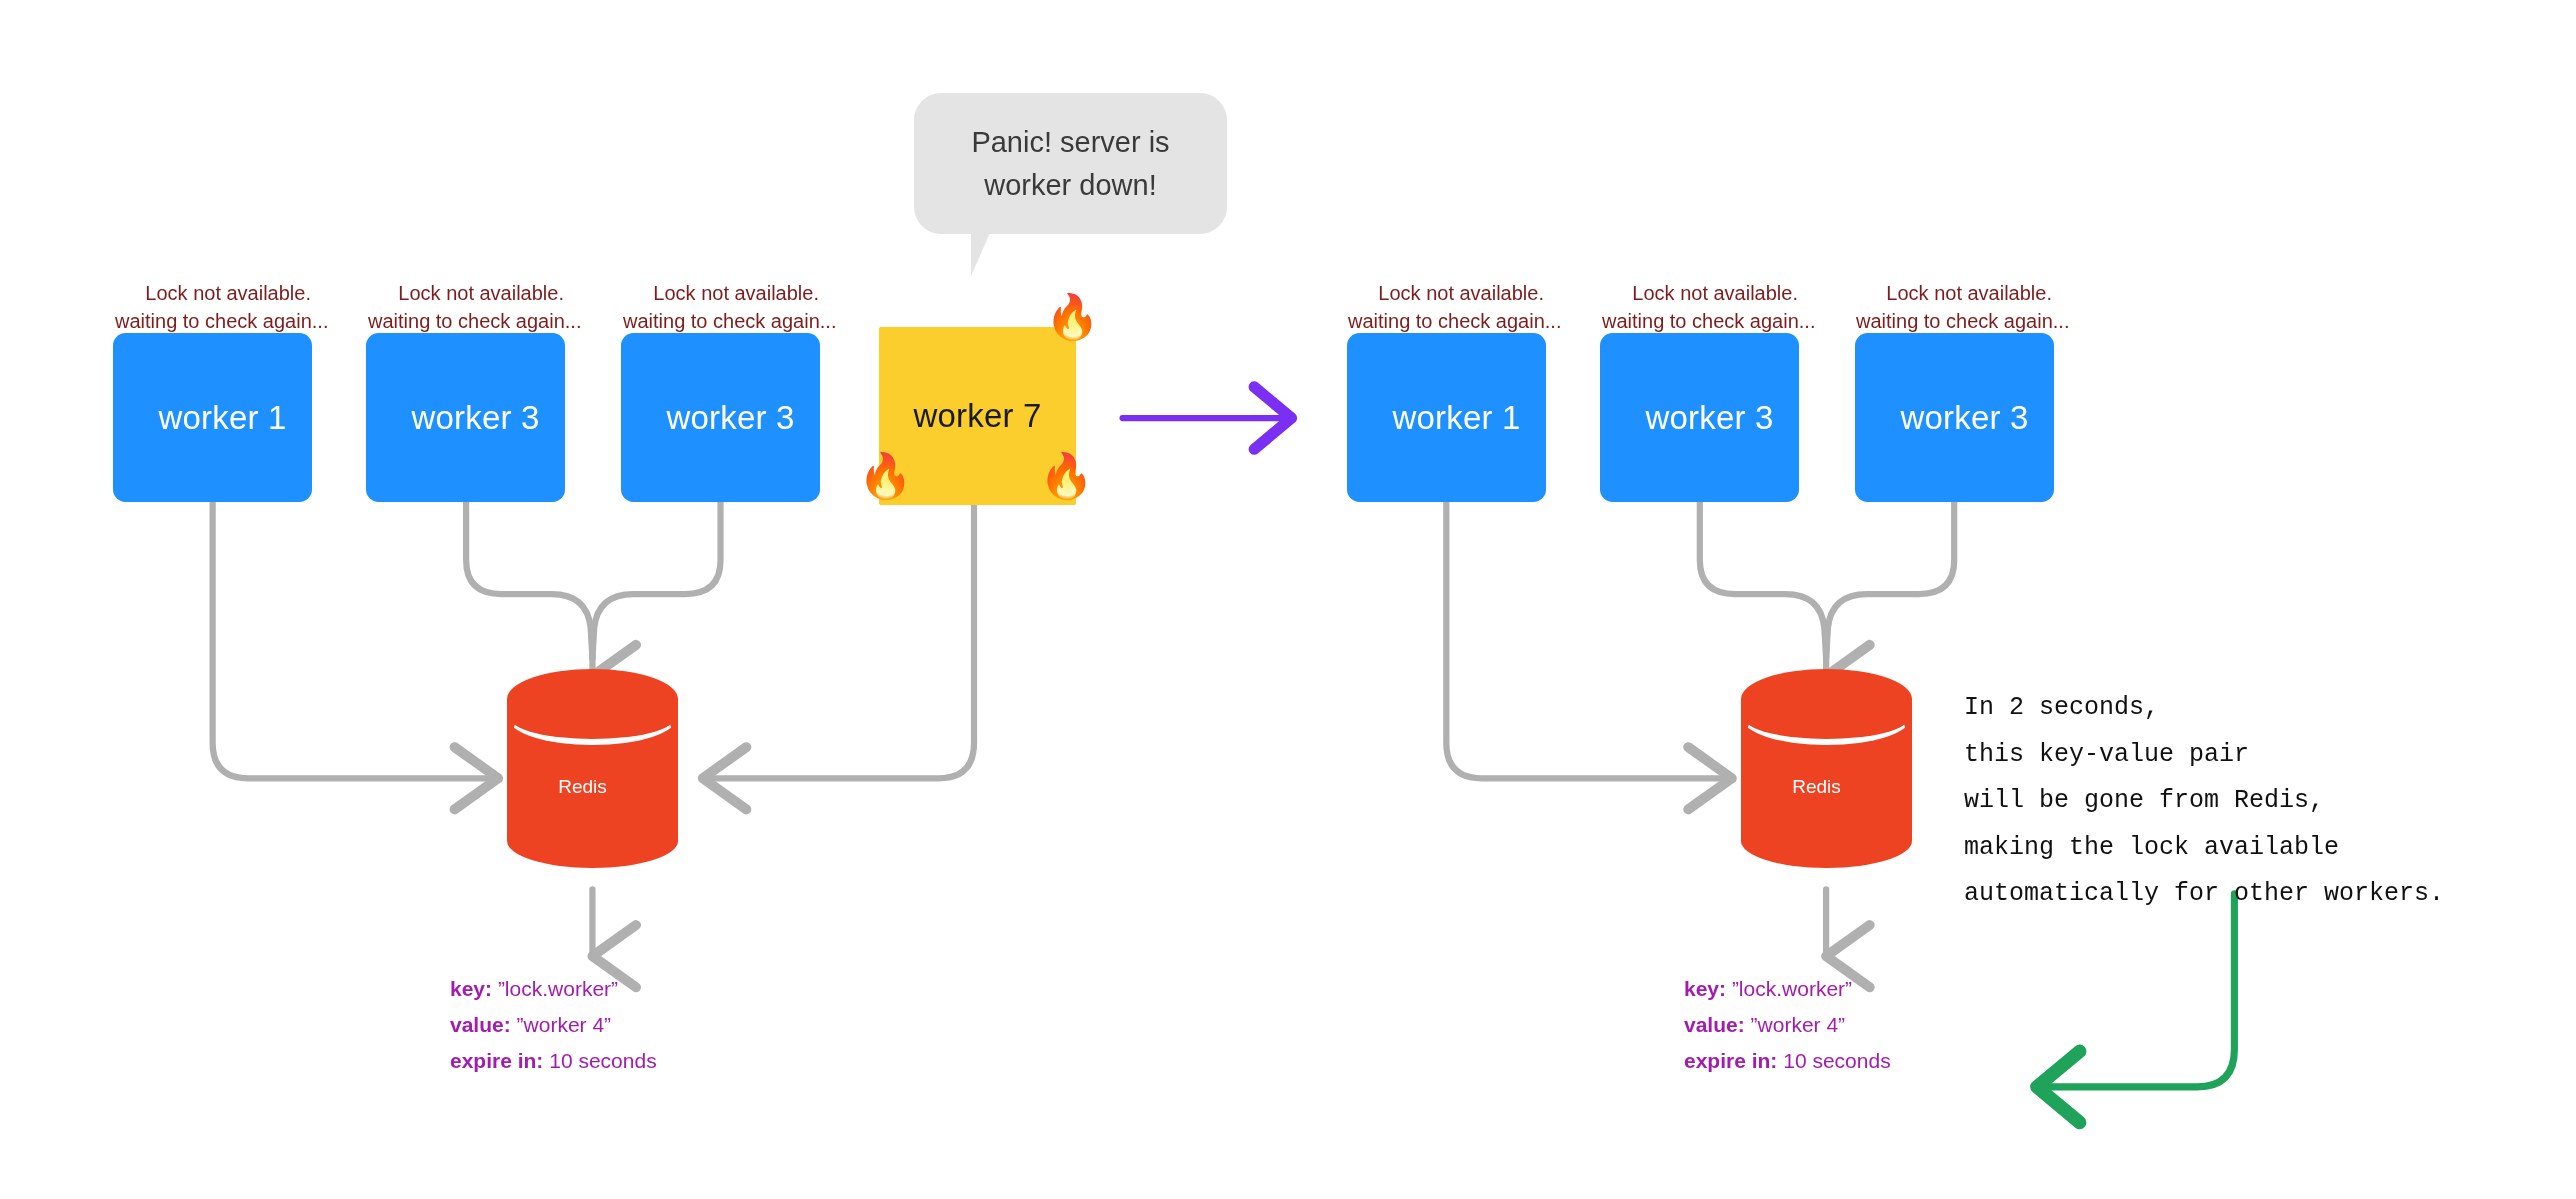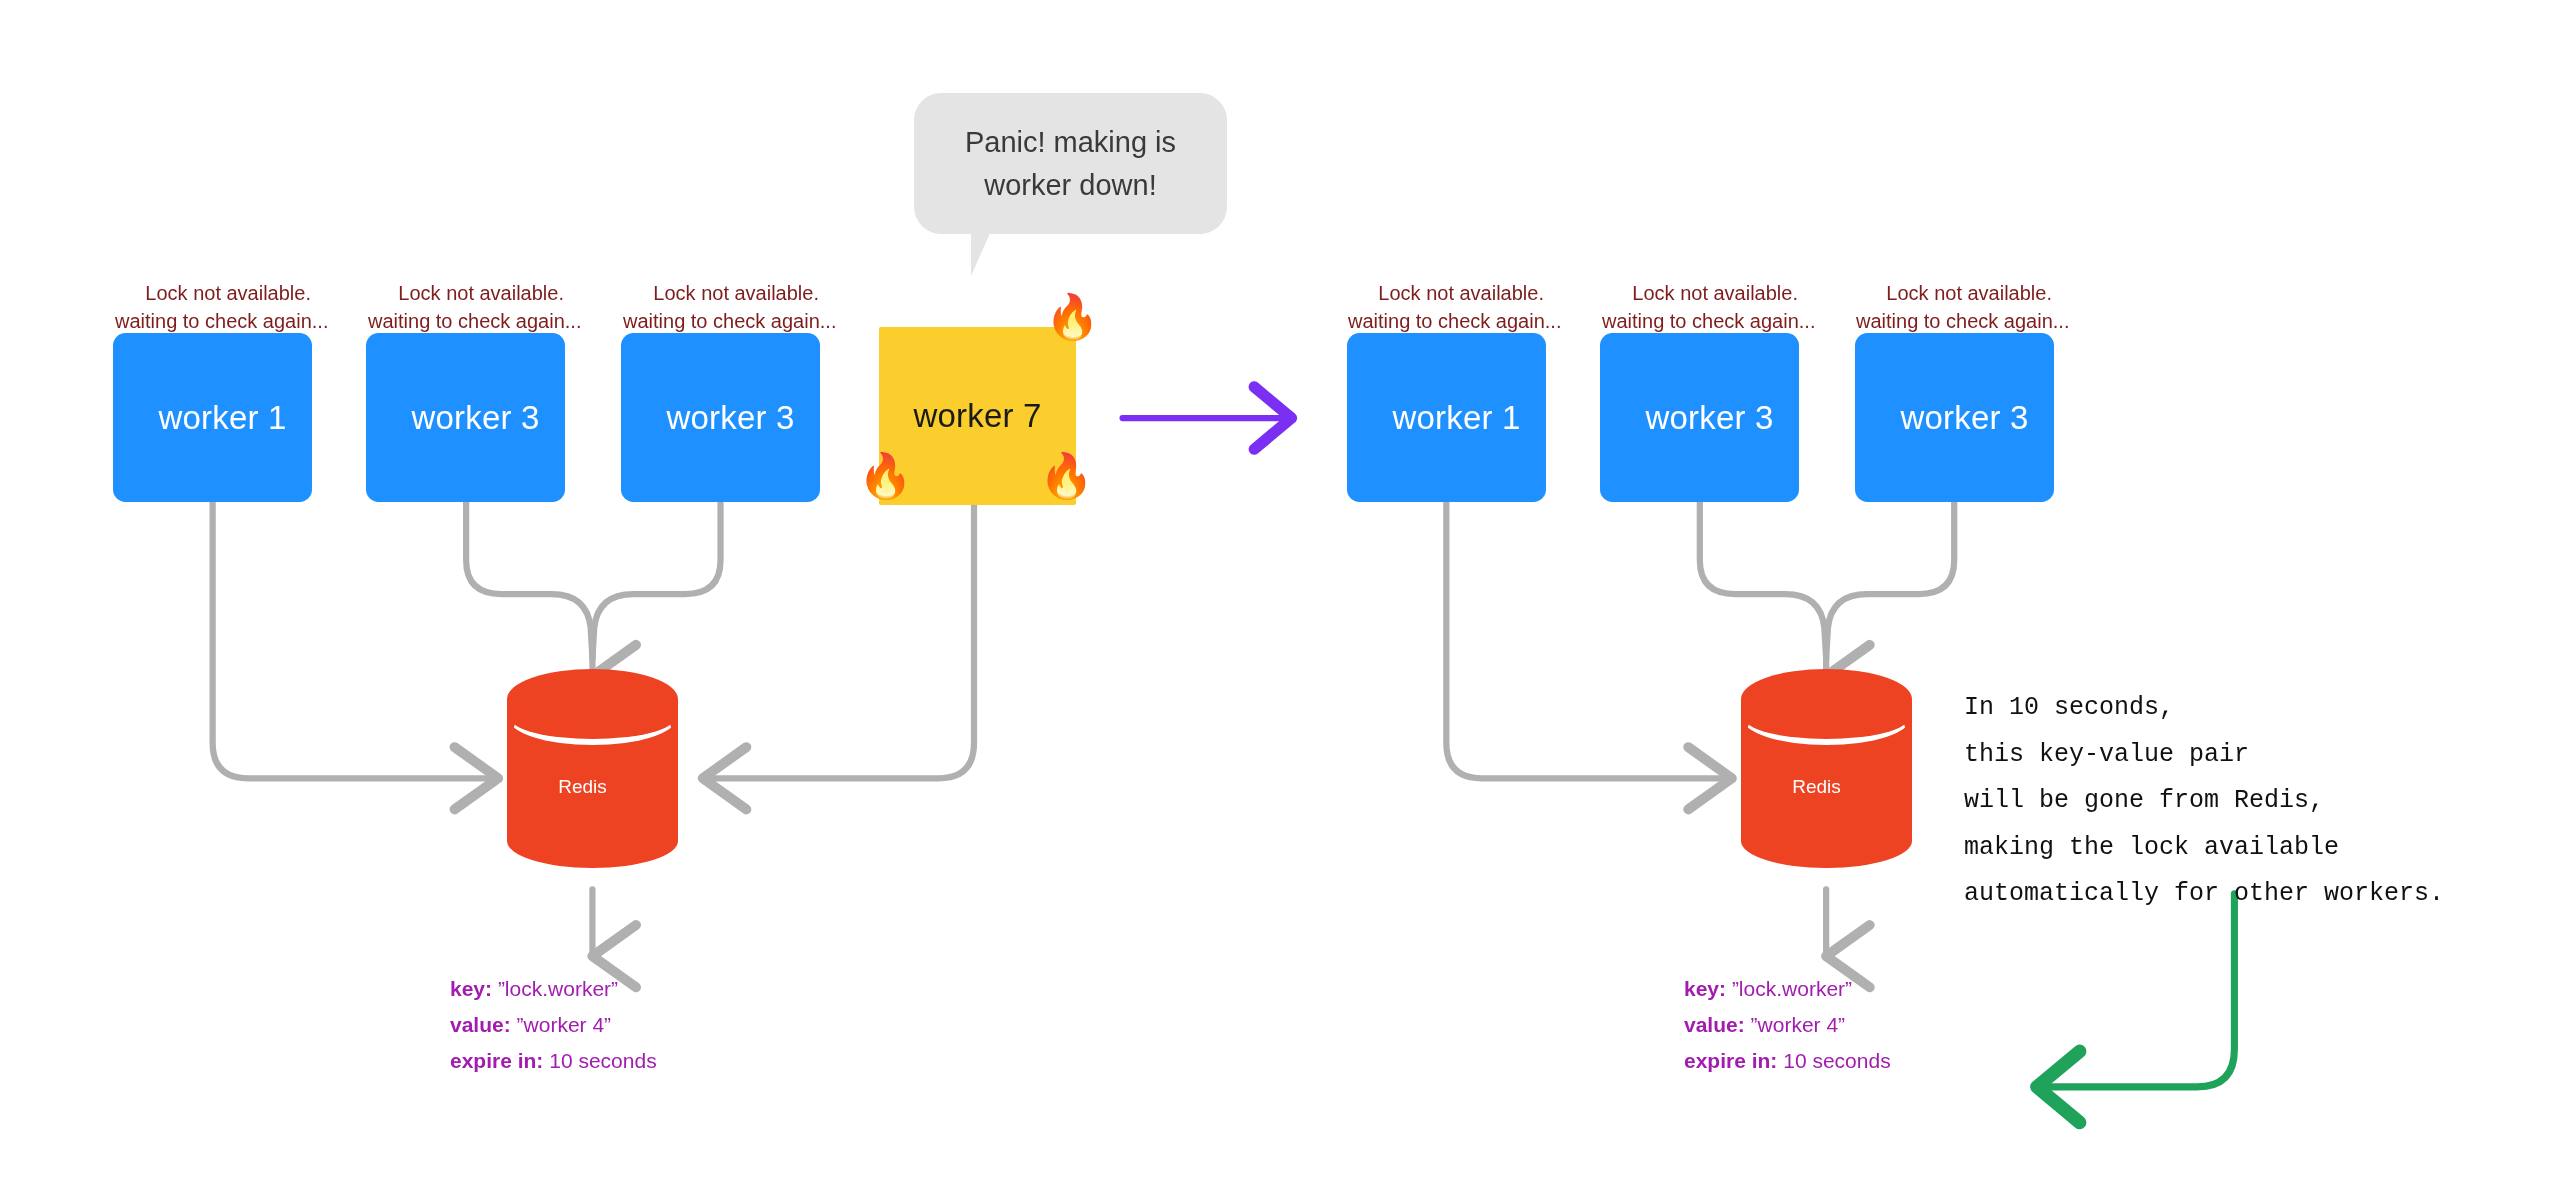--- a/index.html
+++ b/index.html
@@ -236,21 +236,21 @@
   <div class="wcap" style="left:623px; top:280px; width:196px;">
     <div>Lock not available.</div>
     <div>waiting to check again...</div>
   </div>
   <div class="worker blue" style="left:621px; top:333px; width:199px; height:169px;">
     <span>worker 3</span>
   </div>
 
   <div class="bubble" style="left:914px; top:93px; width:313px; height:141px;">
     <div>
-      <div>Panic! making is</div>
+      <div>Panic! server is</div>
       <div>worker down!</div>
     </div>
   </div>
   <div class="bubble-tail" style="left:971px; top:224px;"></div>
 
   <div class="worker yellow" style="left:879px; top:327px; width:197px; height:178px;">
     <span>worker 7</span>
   </div>
   <div class="fire" style="left:1045px; top:295px;">🔥</div>
   <div class="fire" style="left:858px; top:454px;">🔥</div>
@@ -317,20 +317,20 @@
     <div>
       <b>value:</b>
       <span>”worker 4”</span>
     </div>
     <div>
       <b>expire in:</b>
       <span>10 seconds</span>
     </div>
   </div>
 
-  <div class="note" style="left:1964px; top:685px;">In 10 seconds,
+  <div class="note" style="left:1964px; top:685px;">In 2 seconds,
 this key-value pair
 will be gone from Redis,
 making the lock available
 automatically for other workers.</div>
 
 </div>
 
 
 </body></html>

